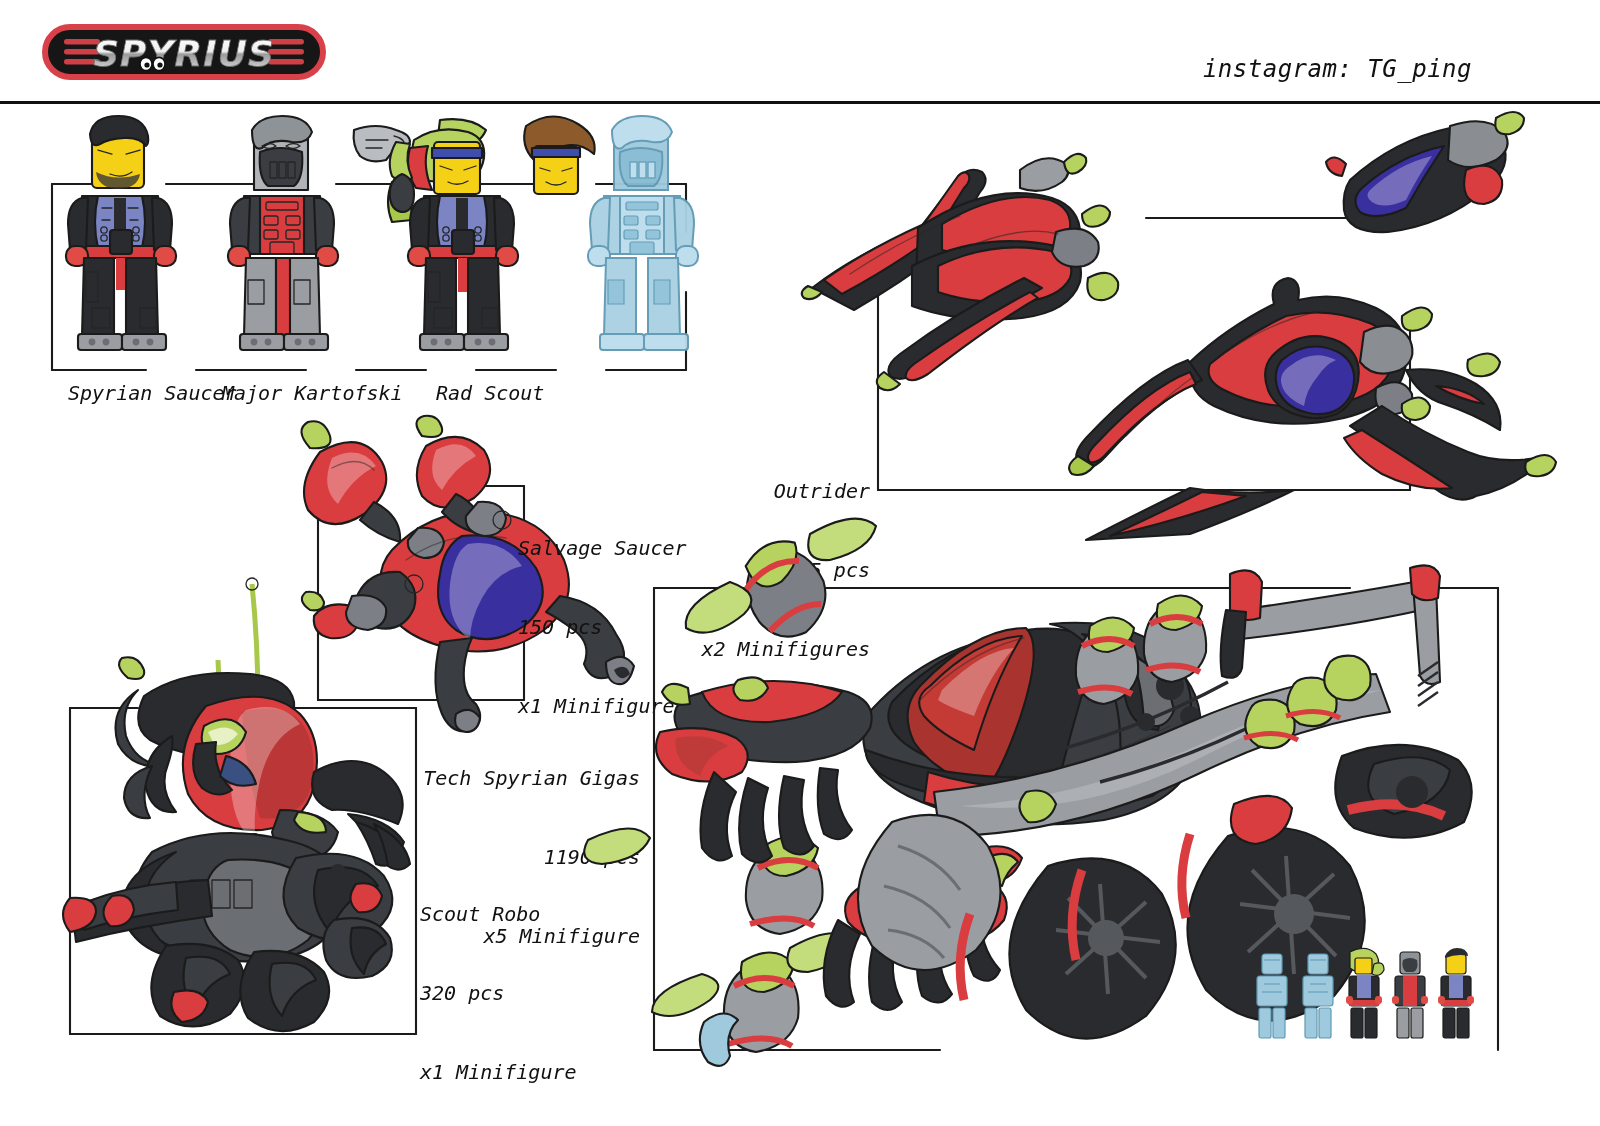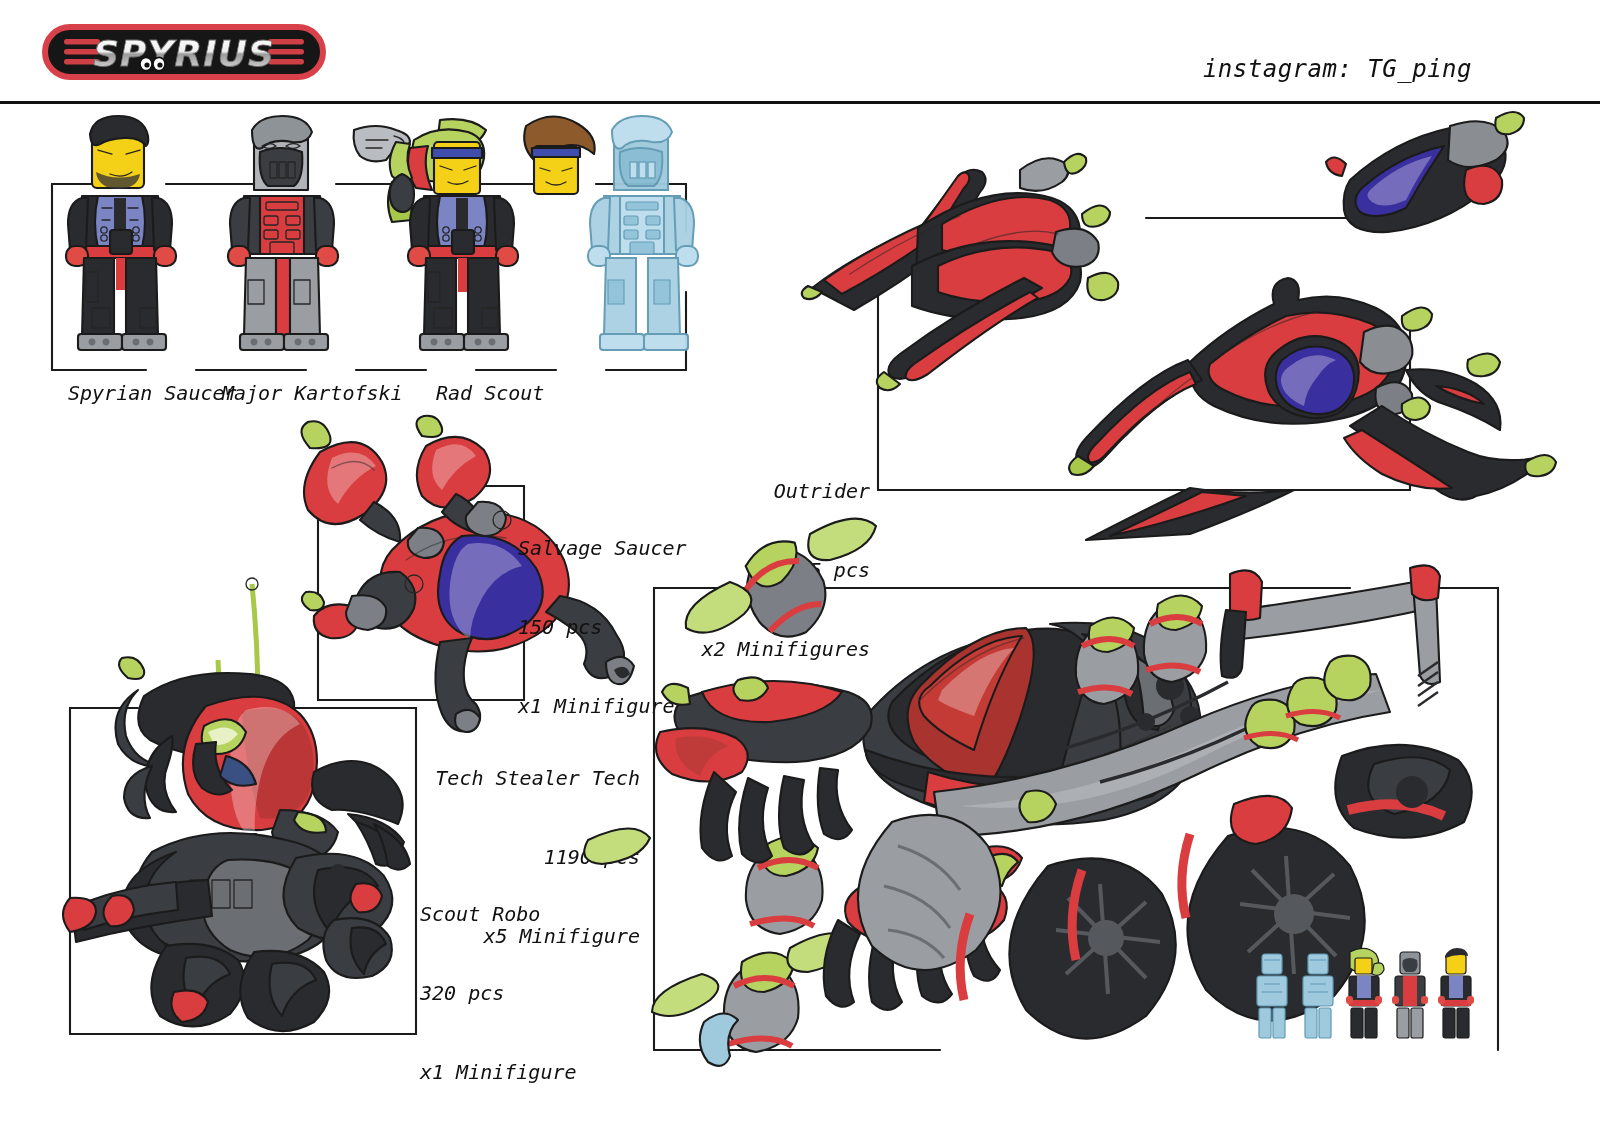--- a/index.html
+++ b/index.html
@@ -406,21 +406,21 @@
     </svg>
   </div>
 
   <div class="cap spec" style="left:518px;top:482px;">
     <div>Salvage Saucer</div>
     <div>150 pcs</div>
     <div>x1 Minifigure</div>
   </div>
 
   <div class="cap spec right" style="left:400px;top:712px;width:240px;">
-    <div>Tech Stealer Tech</div>
+    <div>Tech Spyrian Gigas</div>
     <div>1190 pcs</div>
     <div>x5 Minifigure</div>
   </div>
 
   <div class="art" style="left:56px;top:560px;width:420px;height:500px;">
     <svg viewBox="0 0 420 500" width="420" height="500">
       <g class="ink" stroke-width="4.6">
         <path d="M14,148 L14,474"></path>
           <path d="M14,148 L82,148"></path>
         <path d="M14,474 L360,474"></path>

